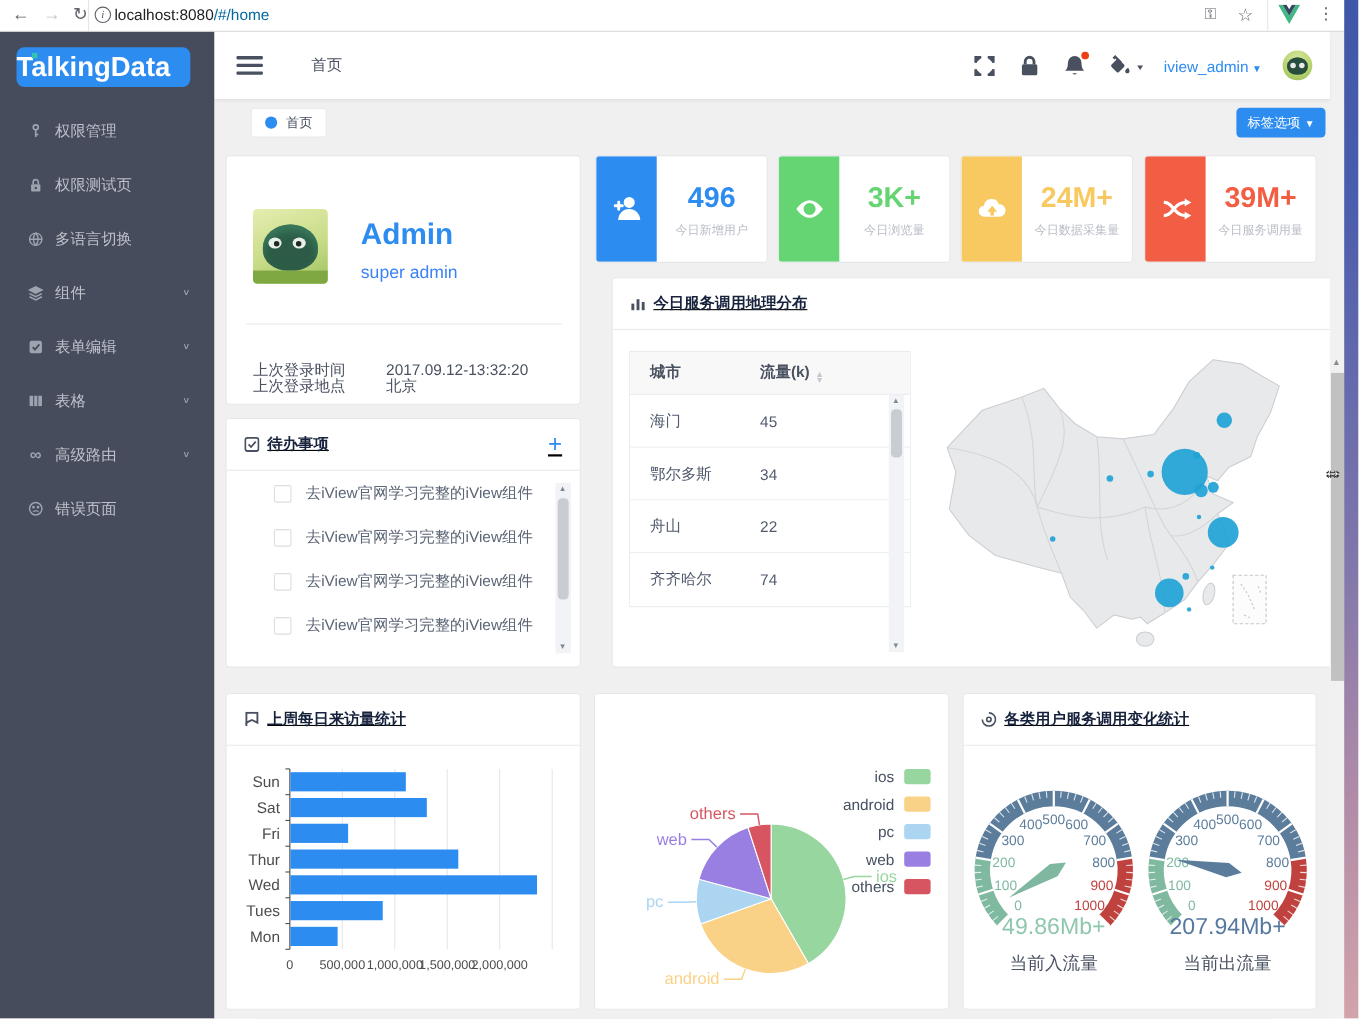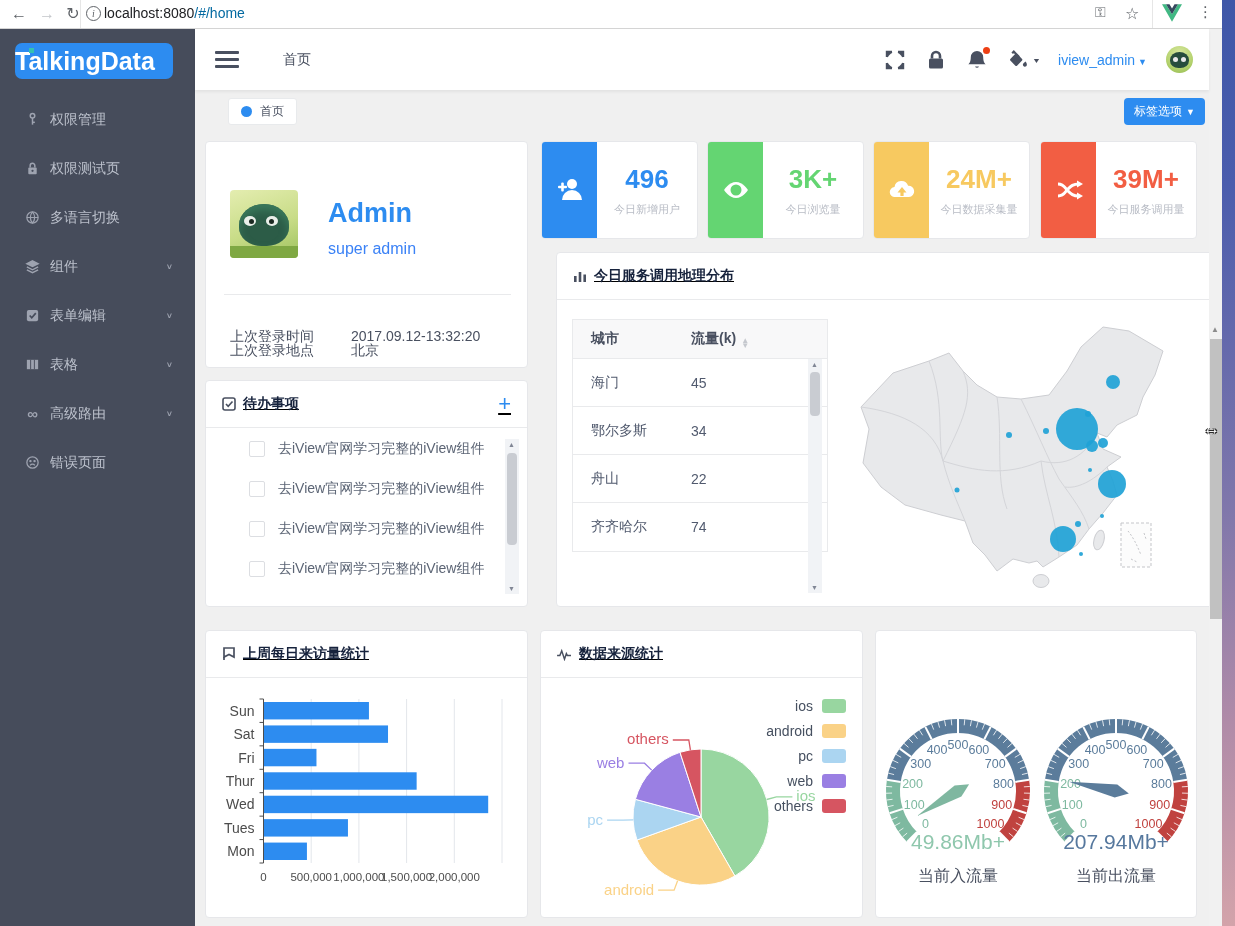--- a/index.html
+++ b/index.html
@@ -529,28 +529,20 @@
             <text x="40.5" y="169.28571428571428" text-anchor="end" font-size="14" fill="#4c4c4c">Mon</text>
             <text x="49.5" y="194" text-anchor="middle" font-size="11.5" fill="#4c4c4c">0</text>
             <text x="97.2" y="194" text-anchor="middle" font-size="11.5" fill="#4c4c4c">500,000</text>
             <text x="144.9" y="194" text-anchor="middle" font-size="11.5" fill="#4c4c4c">1,000,000</text>
             <text x="192.6" y="194" text-anchor="middle" font-size="11.5" fill="#4c4c4c">1,500,000</text>
             <text x="240.3" y="194" text-anchor="middle" font-size="11.5" fill="#4c4c4c">2,000,000</text>
           </svg>
       </div>
 
       <div class="card pcard">
-        <div class="card-hd">
-          <span class="ticon">
-            <svg viewBox="0 0 16 14" width="15" height="13">
-                <polyline points="0,8 3,8 5,3 8,12 10,6 11,8 15,8" fill="none" stroke="#495060" stroke-width="1.6"></polyline>
-              </svg>
-          </span>
-          <span>数据来源统计</span>
-        </div>
         <div class="legend" id="pie-legend">
             <div class="leg-item">
               <span class="ltx">ios</span>
               <span class="sw" style="background: rgb(152, 214, 160);"></span>
             </div>
             <div class="leg-item">
               <span class="ltx">android</span>
               <span class="sw" style="background: rgb(250, 210, 135);"></span>
             </div>
             <div class="leg-item">
@@ -579,20 +571,29 @@
             <path d="M160 134 L94.4 116.3 A68 68 0 0 1 139.0 69.3 Z" fill="#9a7fe3" stroke="#fff" stroke-width="1"></path>
             <polyline points="110.7,87.1 103.5,80.2 87.5,80.2" fill="none" stroke="#9a7fe3" stroke-width="1.3"></polyline>
             <text x="83.47705584541035" y="84.74912294578684" text-anchor="end" font-size="15" fill="#9a7fe3">web</text>
             <path d="M160 134 L139.0 69.3 A68 68 0 0 1 160.0 66.0 Z" fill="#d65561" stroke="#fff" stroke-width="1"></path>
             <polyline points="149.4,66.8 147.8,57.0 131.8,57.0" fill="none" stroke="#d65561" stroke-width="1.3"></polyline>
             <text x="127.79811172686198" y="61.46030943357927" text-anchor="end" font-size="15" fill="#d65561">others</text>
           </svg>
       </div>
 
       <div class="card gcard">
+        <div class="card-hd">
+          <span class="ticon">
+            <svg viewBox="0 0 14 14" width="14" height="14" fill="none" stroke="#495060" stroke-width="1.5">
+                <circle cx="7" cy="7" r="2"></circle>
+                <path d="M7 1 a6 6 0 1 1 -6 6"></path>
+              </svg>
+          </span>
+          <span>各类用户服务调用变化统计</span>
+        </div>
         <svg id="gauge-svg" width="322" height="236" style="position:absolute;left:0;top:50px">
             <g>
               <path d="M36.0 156.0 A65 65 0 0 1 17.8 99.8" fill="none" stroke="#7eb9a0" stroke-width="14"></path>
               <path d="M17.8 99.8 A65 65 0 0 1 146.2 99.8" fill="none" stroke="#5b7c9b" stroke-width="14"></path>
               <path d="M146.2 99.8 A65 65 0 0 1 128.0 156.0" fill="none" stroke="#c0423f" stroke-width="14"></path>
               <line x1="31.088311754568565" y1="160.91168824543144" x2="40.98780669118023" y2="151.01219330881975" stroke="#fff" stroke-width="2" opacity="1"></line>
               <line x1="26.523046520143176" y1="155.89452726190564" x2="31.14612597679791" y2="152.0699833234135" stroke="#fff" stroke-width="1" opacity="0.8"></line>
               <line x1="22.450198652231535" y1="150.47000320535338" x2="27.412682097878907" y2="147.0975029382406" stroke="#fff" stroke-width="1" opacity="0.8"></line>
               <line x1="18.90591903684183" y1="144.68626453532352" x2="24.16375911710501" y2="141.79574249071322" stroke="#fff" stroke-width="1" opacity="0.8"></line>
               <line x1="15.921666950753362" y1="138.59464812570423" x2="21.428194704857255" y2="136.21176078189552" stroke="#fff" stroke-width="1" opacity="0.8"></line>

